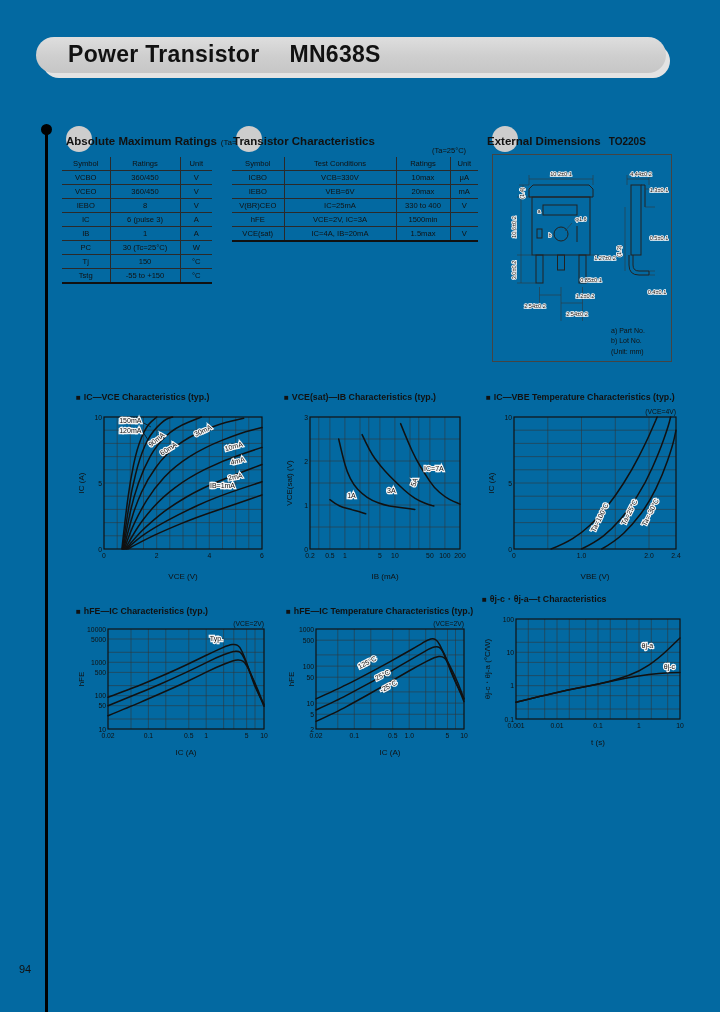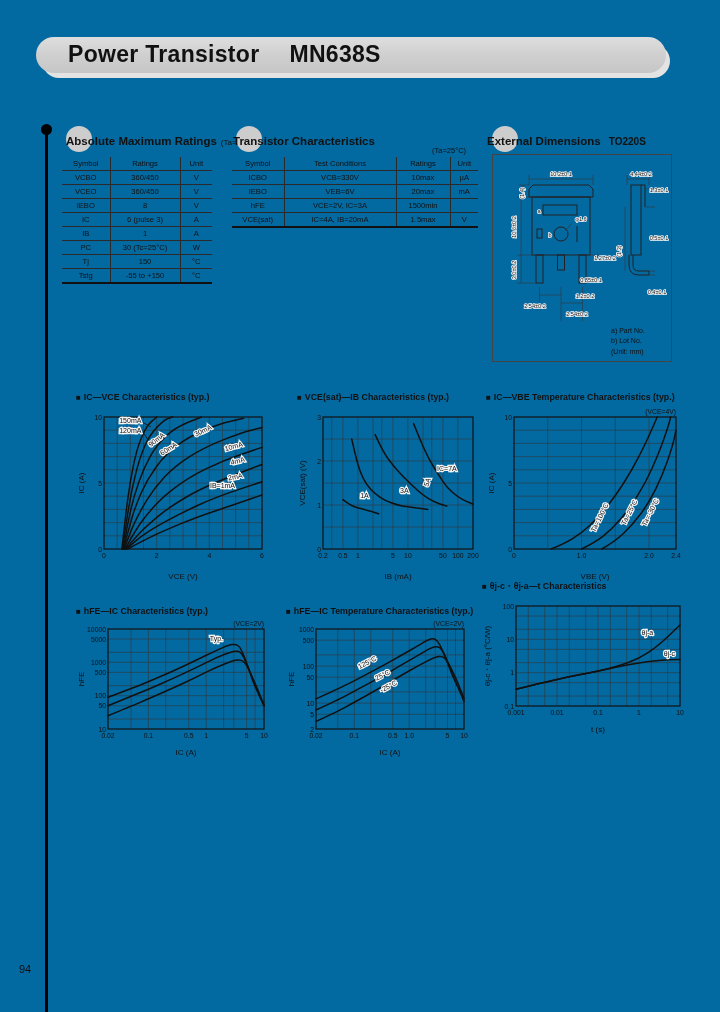--- a/index.html
+++ b/index.html
@@ -153,20 +153,26 @@
           <td>10max</td>
           <td>μA</td>
         </tr>
       <tr>
           <td>IEBO</td>
           <td>VEB=6V</td>
           <td>20max</td>
           <td>mA</td>
         </tr>
       <tr>
+          <td>V(BR)CEO</td>
+          <td>IC=25mA</td>
+          <td>330 to 400</td>
+          <td>V</td>
+        </tr>
+      <tr>
           <td>hFE</td>
           <td>VCE=2V, IC=3A</td>
           <td>1500min</td>
           <td></td>
         </tr>
       <tr class="last">
           <td>VCE(sat)</td>
           <td>IC=4A, IB=20mA</td>
           <td>1.5max</td>
           <td>V</td>
@@ -300,21 +306,21 @@
         <text class="cl" text-anchor="middle" x="93.8" y="47.7" transform="rotate(-33 93.8 47.7)">60mA</text>
         <text class="cl" text-anchor="middle" x="128.1" y="29.8" transform="rotate(-26 128.1 29.8)">30mA</text>
         <text class="cl" text-anchor="middle" x="158.4" y="45.7" transform="rotate(-16 158.4 45.7)">10mA</text>
         <text class="cl" text-anchor="middle" x="162.3" y="60.2" transform="rotate(-13 162.3 60.2)">4mA</text>
         <text class="cl" text-anchor="middle" x="159.7" y="76.0" transform="rotate(-11 159.7 76.0)">2mA</text>
         <text class="cl" text-anchor="middle" x="146.5" y="85.3">IB=1mA</text>
         <text class="ax" text-anchor="middle" x="107.0" y="176">VCE (V)</text>
         <text class="ax" text-anchor="middle" x="8" y="80.0" transform="rotate(-90 8 80.0)">IC (A)</text>
       </svg>
   </div>
-  <div class="chart" style="left:297px;top:392px;">
+  <div class="chart" style="left:284px;top:392px;">
     <div class="chart-title"><span class="blt">■</span><span>VCE(sat)—IB Characteristics (typ.)</span></div>
     <svg width="184" height="180" viewBox="0 0 184 180">
         <line class="g" x1="34.8" y1="14" x2="34.8" y2="146"></line>
         <line class="g" x1="45.9" y1="14" x2="45.9" y2="146"></line>
         <line class="g" x1="60.9" y1="14" x2="60.9" y2="146"></line>
         <line class="g" x1="76.0" y1="14" x2="76.0" y2="146"></line>
         <line class="g" x1="84.8" y1="14" x2="84.8" y2="146"></line>
         <line class="g" x1="95.9" y1="14" x2="95.9" y2="146"></line>
         <line class="g" x1="110.9" y1="14" x2="110.9" y2="146"></line>
         <line class="g" x1="126.0" y1="14" x2="126.0" y2="146"></line>
@@ -466,21 +472,21 @@
         <path class="cv" d="M30,93Q51.8,83.2 60.0,78.7Q68.3,74.2 81.4,67.2Q94.5,60.2 104.6,54.3Q114.7,48.3 123.8,43.1Q132.8,37.9 138.9,34.4Q145,30.8 148.3,30.1Q151.6,29.4 153.6,30.6Q155.6,31.9 158.1,36.7Q160.5,41.5 163.2,48.8Q165.8,56 169.3,63.7Q172.7,71.4 175.3,78.0L178,84.6"></path>
         <path class="cv" d="M30,104.4Q51.8,94.3 60.0,89.8Q68.3,85.3 81.4,78.0Q94.5,70.7 104.6,64.7Q114.7,58.7 123.8,53.5Q132.8,48.3 141.1,44.1Q149.3,40 152.8,39.6Q156.2,39.2 158.3,40.9Q160.5,42.5 163.2,47.5Q165.8,52.6 169.3,60.0Q172.7,67.4 175.3,74.7L178,81.9"></path>
         <text class="cl" text-anchor="middle" x="82.3" y="47.5" transform="rotate(-27 82.3 47.5)">125°C</text>
         <text class="cl" text-anchor="middle" x="97.5" y="60.2" transform="rotate(-27 97.5 60.2)">25°C</text>
         <text class="cl" text-anchor="middle" x="103.6" y="71.4" transform="rotate(-27 103.6 71.4)">-25°C</text>
         <text class="ax" text-anchor="middle" x="104.0" y="138">IC (A)</text>
         <text class="ax" text-anchor="middle" x="8" y="62.0" transform="rotate(-90 8 62.0)">hFE</text>
         <text class="tk" text-anchor="end" x="178" y="9">(VCE=2V)</text>
       </svg>
   </div>
-  <div class="chart" style="left:482px;top:581px;">
+  <div class="chart" style="left:482px;top:594px;">
     <div class="chart-title"><span class="blt">■</span><span>θj-c・θj-a—t Characteristics</span></div>
     <svg width="206" height="142" viewBox="0 0 206 142">
         <line class="g" x1="46.3" y1="12" x2="46.3" y2="112"></line>
         <line class="g" x1="62.7" y1="12" x2="62.7" y2="112"></line>
         <line class="g" x1="75.0" y1="12" x2="75.0" y2="112"></line>
         <line class="g" x1="87.3" y1="12" x2="87.3" y2="112"></line>
         <line class="g" x1="103.7" y1="12" x2="103.7" y2="112"></line>
         <line class="g" x1="116.0" y1="12" x2="116.0" y2="112"></line>
         <line class="g" x1="128.3" y1="12" x2="128.3" y2="112"></line>
         <line class="g" x1="144.7" y1="12" x2="144.7" y2="112"></line>

